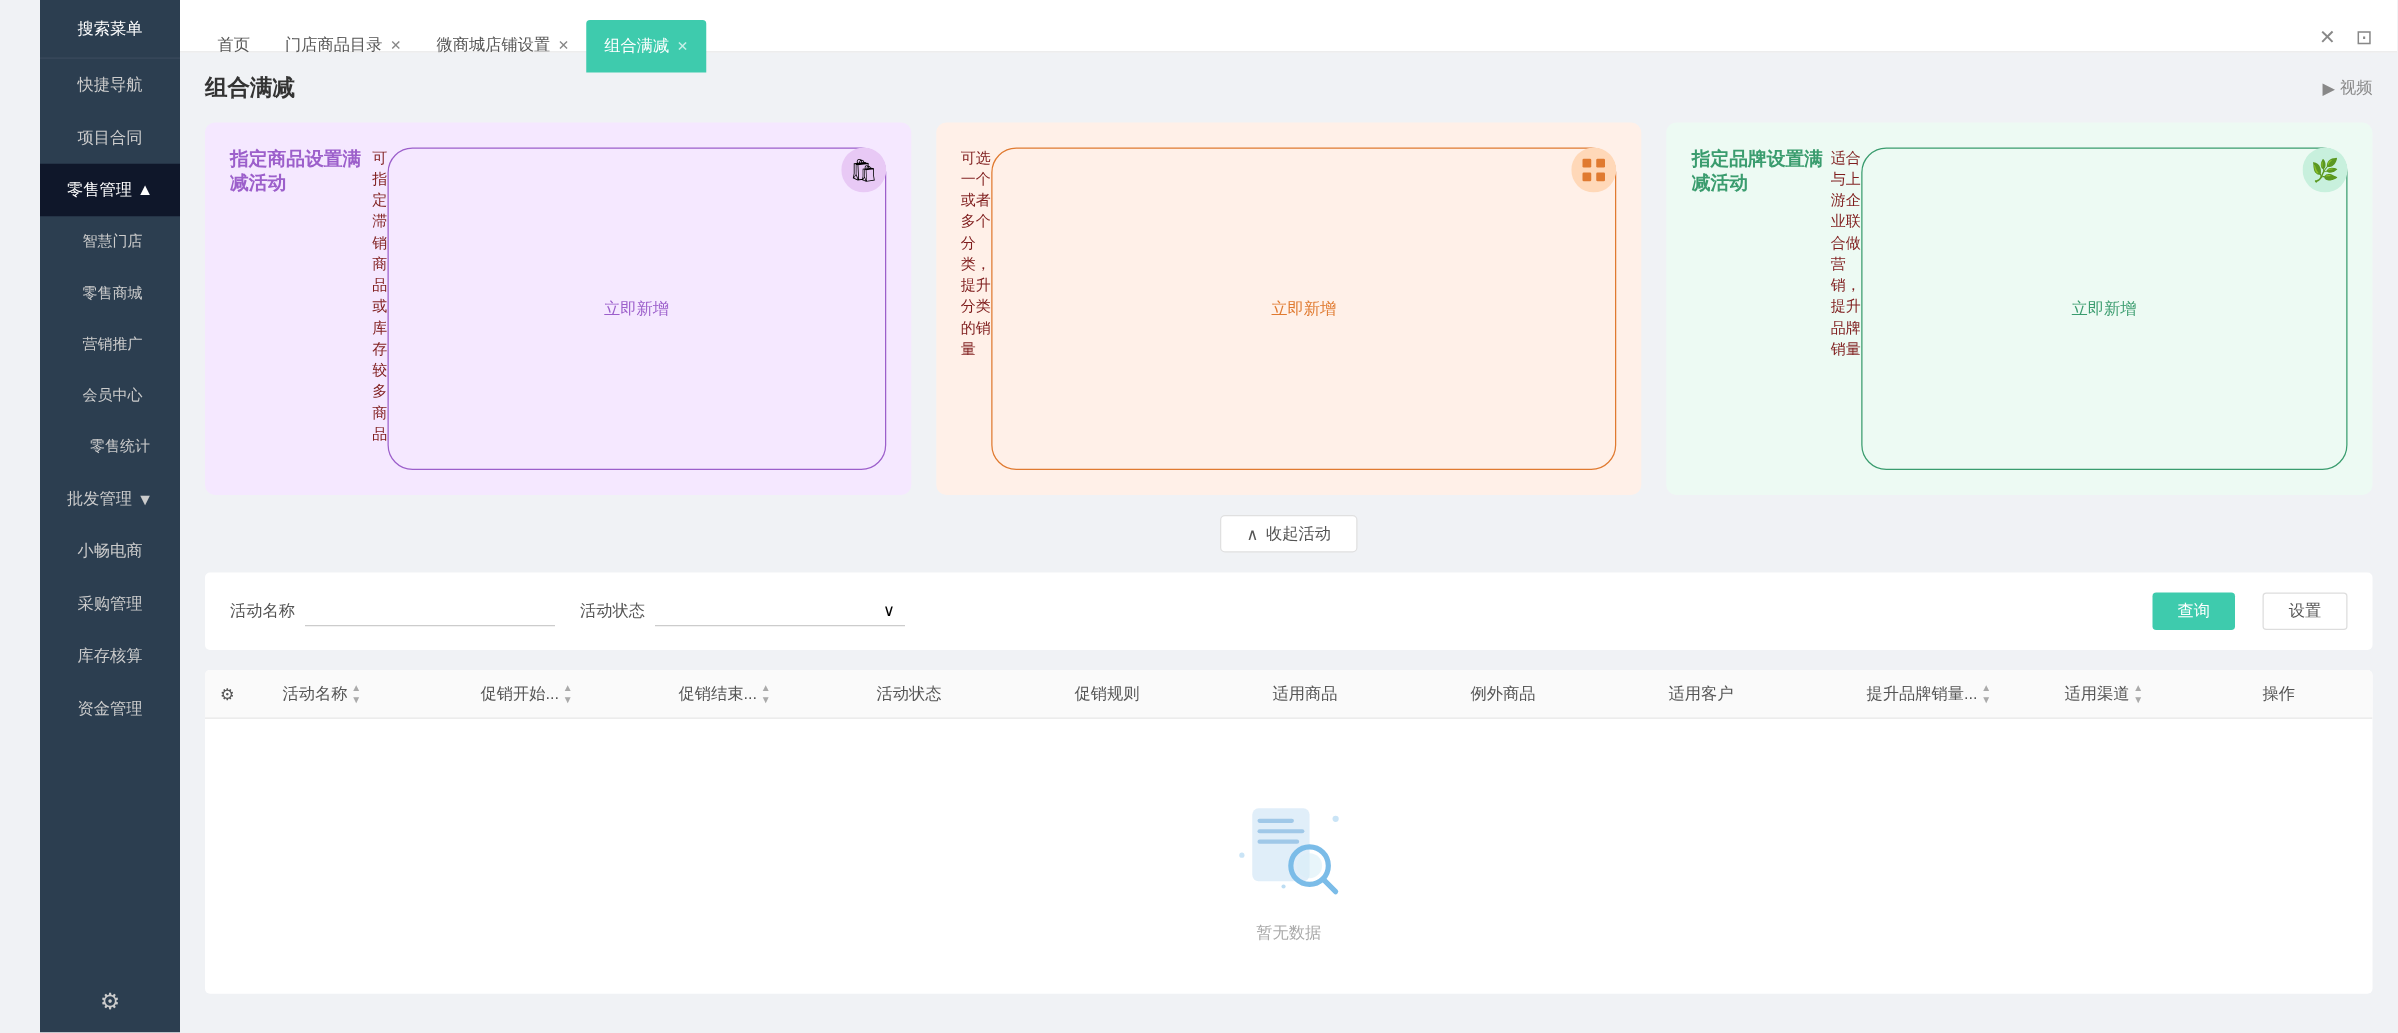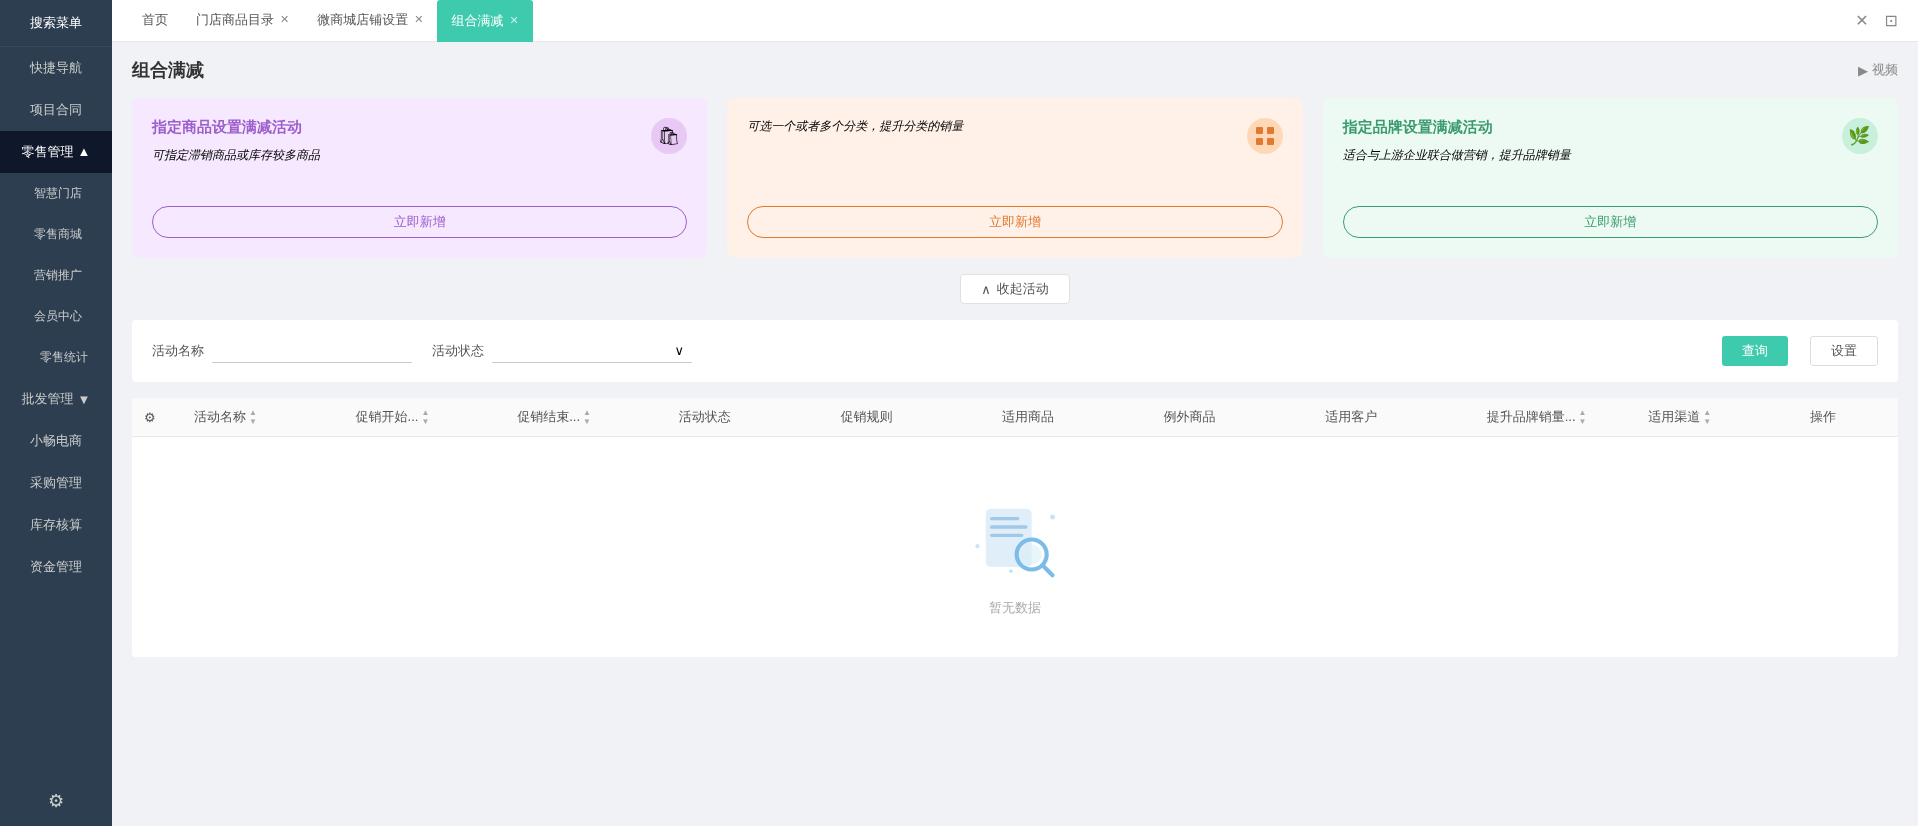--- a/index.html
+++ b/index.html
@@ -7,20 +7,21 @@
 
     
     .sidebar {
       width: 112px;
       background: #2c3e50;
       color: #ccc;
       display: flex;
       flex-direction: column;
       flex-shrink: 0;
       height: 100%;
+      margin-left: 32px;
     }
     .sidebar-search {
       padding: 14px 10px;
       font-size: 13px;
       color: #fff;
       border-bottom: 1px solid #3a4a5c;
       cursor: pointer;
       text-align: center;
     }
     .sidebar-item {
@@ -51,23 +52,23 @@
       display: flex;
       flex-direction: column;
       background: #f0f2f5;
       overflow: hidden;
     }
 
     
     .tab-bar {
       background: #fff;
       display: flex;
-      align-items: center;
+      align-items: flex-start;
       border-bottom: 1px solid #e8e8e8;
-      padding: 0 16px;
+      padding: 16px 16px;
       height: 42px;
       flex-shrink: 0;
       position: relative;
     }
     .tab {
       display: flex;
       align-items: center;
       padding: 0 14px;
       height: 42px;
       cursor: pointer;
@@ -134,43 +135,42 @@
     .cards-container {
       display: flex;
       gap: 20px;
       margin-bottom: 16px;
     }
     .card {
       flex: 1;
       border-radius: 8px;
       padding: 20px;
       display: flex;
-      flex-direction: column;
+      flex-direction: row;
       position: relative;
       min-height: 160px;
     }
     .card-purple { background: #f5e8ff; }
     .card-orange { background: #fff0e8; }
     .card-green { background: #edfaf3; }
 
     .card-title {
       font-size: 15px;
       font-weight: 600;
       margin-bottom: 10px;
     }
     .card-purple .card-title { color: #9c5fcb; }
     .card-orange .card-title { color: #e07a30; }
     .card-green .card-title { color: #3a9c6e; }
 
     .card-desc {
       font-size: 12px;
-      color: #000000;
+      color: #7f1d1d;
       margin-bottom: 20px;
       flex: 1;
-      font-style: italic;
     }
     .card-icon {
       position: absolute;
       right: 20px;
       top: 20px;
       font-size: 28px;
     }
     .card-btn {
       display: block;
       width: 100%;

